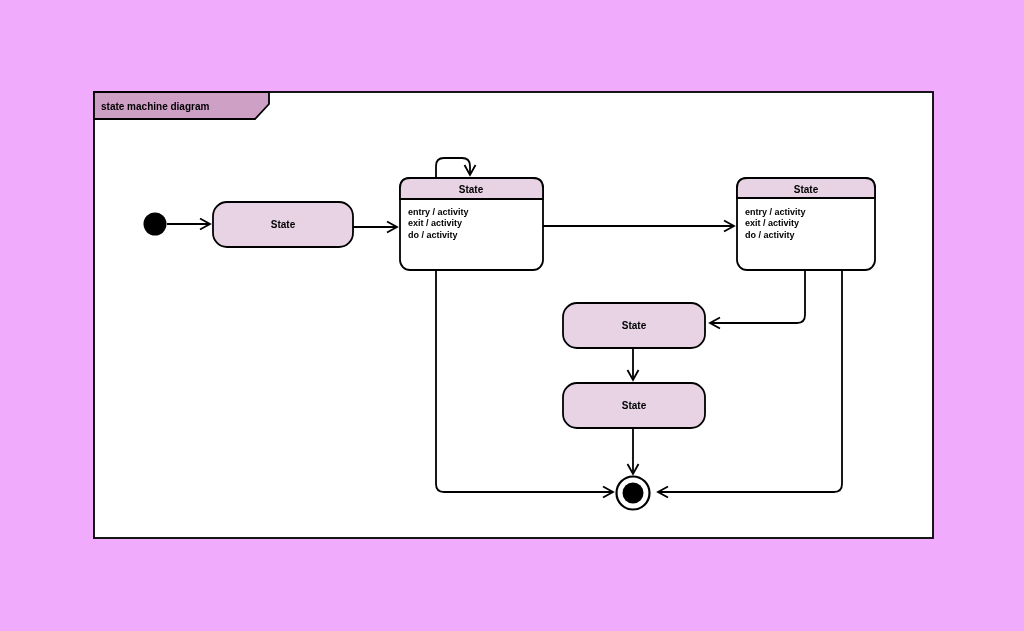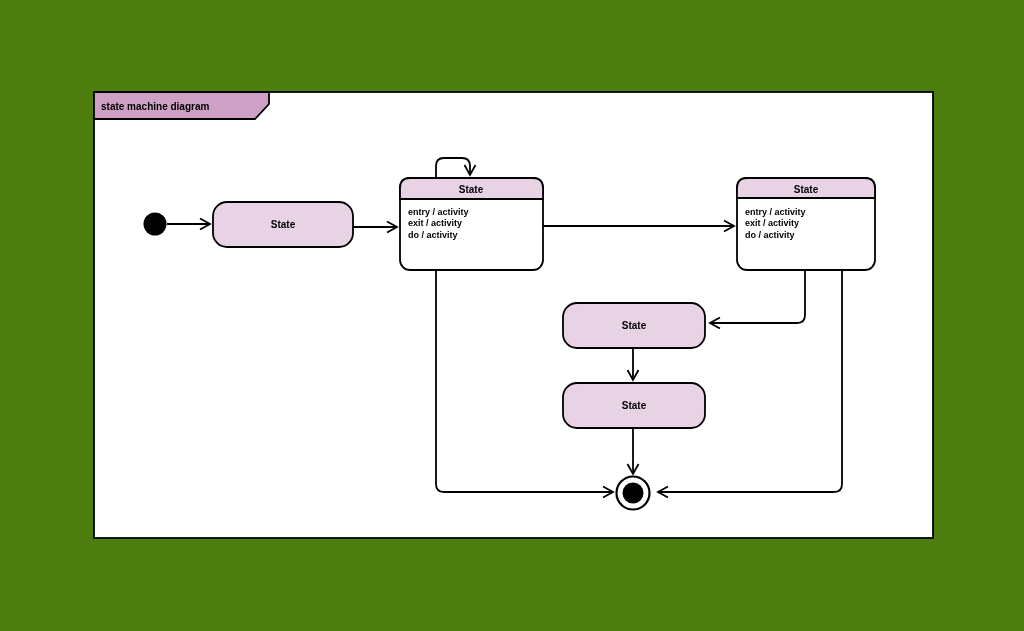--- a/index.html
+++ b/index.html
@@ -1,20 +1,20 @@
 <!DOCTYPE html>
 <html><head>
 <meta charset="utf-8">
 <style>
   html, body { margin: 0; padding: 0; background: #ffffff; }
   .canvas {
     position: relative;
     width: 1024px;
     height: 631px;
-    background: #4d7c0f;
+    background: #f0abfc;
     overflow: hidden;
   }
   svg text {
     font-family: "Liberation Sans", "DejaVu Sans", sans-serif;
     font-weight: bold;
     fill: #000000;
   }
   .frame-title-text { font-size: 10px; }
   .state-label { font-size: 10px; text-anchor: middle; }
   .activity-line { font-size: 9px; }

